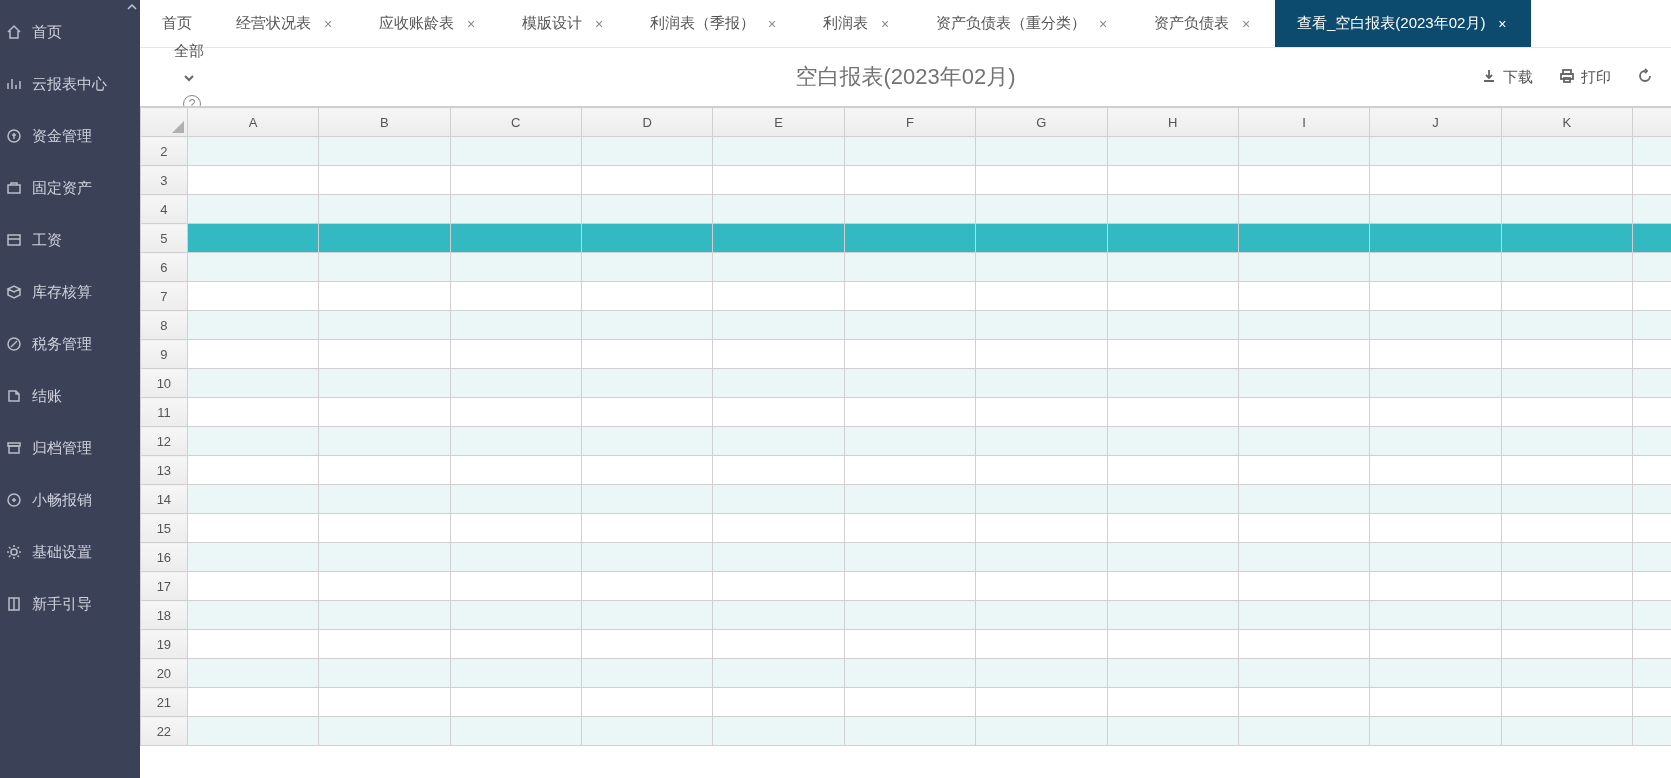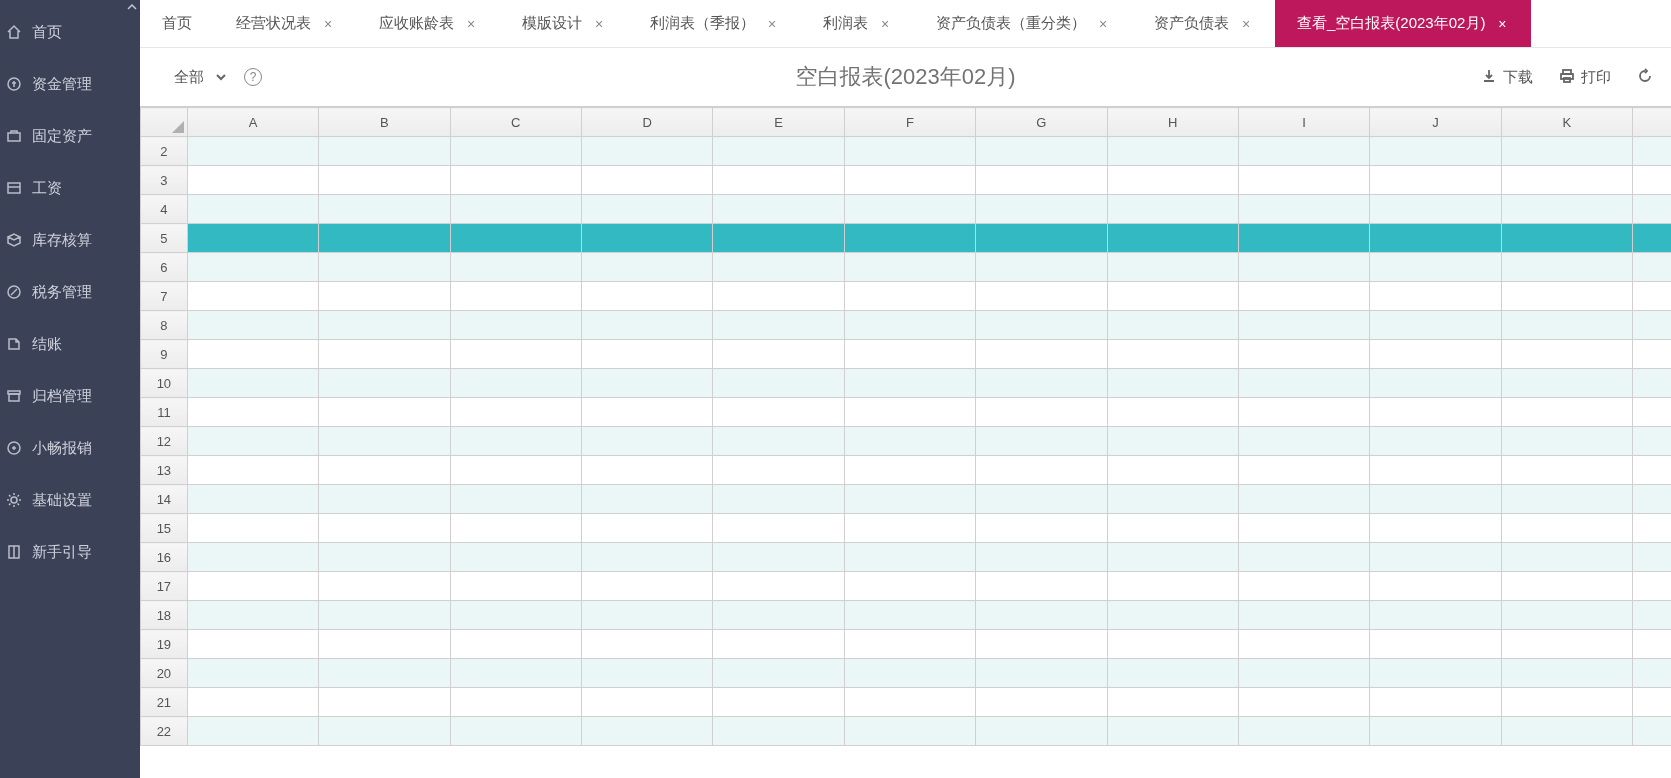--- a/index.html
+++ b/index.html
@@ -92,39 +92,40 @@
 }
 .tab.no-close { padding-right: 22px; }
 .tab .close {
   margin-left: 10px;
   font-size: 14px;
   color: #888;
   width: 14px;
   text-align: center;
 }
 .tab.active {
-  background: #be185d;
+  background: #0c4a6e;
   color: #fff;
 }
 .tab.active .close { color: #fff; }
 
 
 .toolbar {
   display: flex;
   align-items: center;
   height: 58px;
   padding: 0 20px 0 34px;
   position: relative;
 }
 .filter {
   display: flex;
   align-items: center;
   gap: 10px;
   color: #555;
   font-size: 15px;
+  flex-direction: column;
 }
 .filter .chev {
   width: 14px;
   height: 14px;
 }
 .filter .chev svg { width: 14px; height: 14px; stroke: #666; fill: none; stroke-width: 2; }
 .help-icon {
   width: 18px; height: 18px;
   border: 1.5px solid #888;
   border-radius: 50%;
@@ -220,20 +221,28 @@
       </svg>
   </div>
   <div class="sidebar-items" id="sidebar-items">
       <div class="sidebar-item">
         <span class="sidebar-icon">
           <svg viewBox="0 0 18 18">
             <path d="M3 9 L9 3 L15 9 M5 8 V15 H13 V8"></path>
           </svg>
         </span>
         <span>首页</span>
+      </div>
+      <div class="sidebar-item">
+        <span class="sidebar-icon">
+          <svg viewBox="0 0 18 18">
+            <path d="M3 14 V8 M7 14 V4 M11 14 V10 M15 14 V6"></path>
+          </svg>
+        </span>
+        <span>云报表中心</span>
       </div>
       <div class="sidebar-item">
         <span class="sidebar-icon">
           <svg viewBox="0 0 18 18">
             <circle cx="9" cy="9" r="6"></circle>
             <path d="M9 6 V12 M7 8 H11"></path>
           </svg>
         </span>
         <span>资金管理</span>
       </div>

